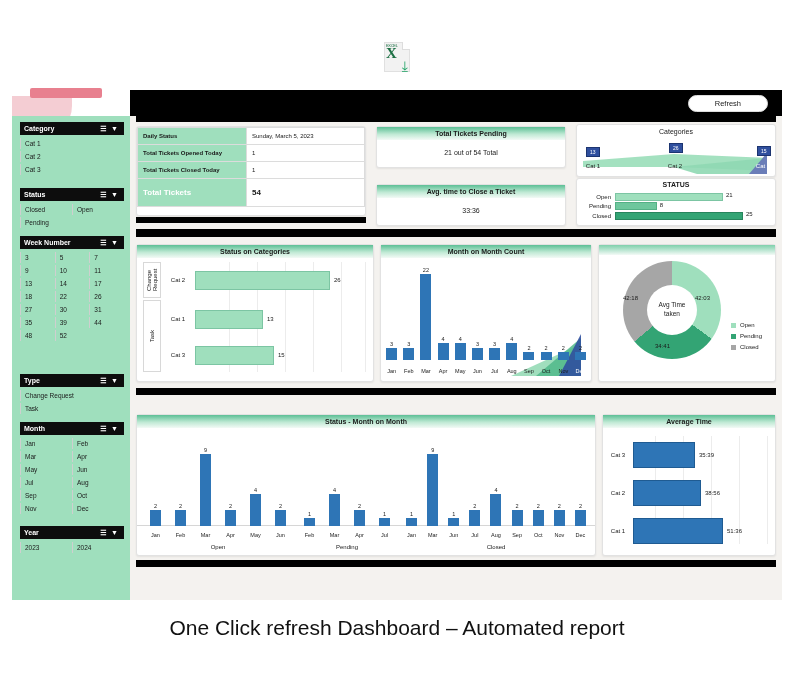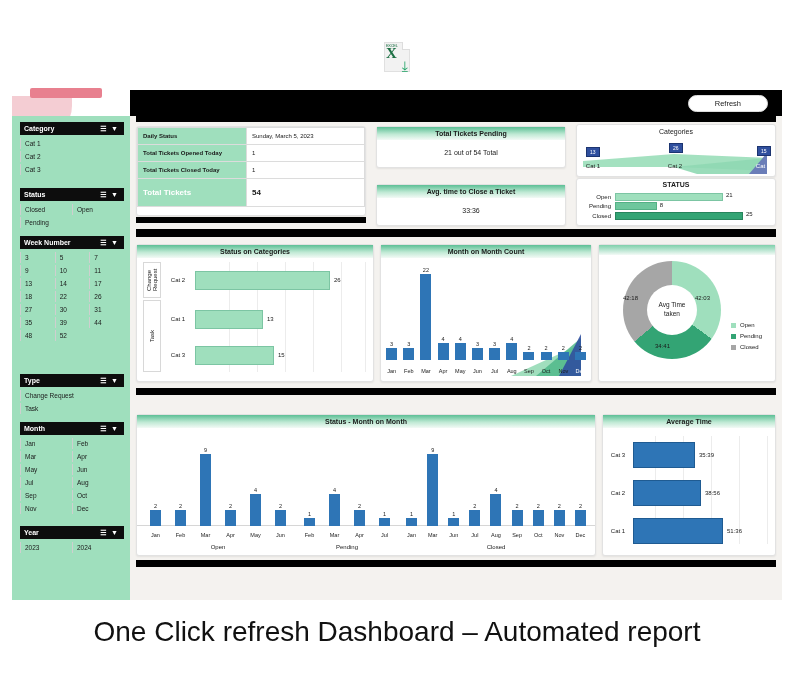--- a/index.html
+++ b/index.html
@@ -12,21 +12,21 @@
     display:flex; align-items:center; justify-content:center; gap:8px; }
   .xl-icon{ width:26px; height:30px; position:relative; flex:0 0 auto; }
   .xl-icon .sheet{ position:absolute; inset:0; background:#f2f2f2; border:1px solid #e0e0e0; }
   .xl-icon .fold{ position:absolute; right:0; top:0; width:8px; height:8px; background:#ffffff; border-left:1px solid #ddd; border-bottom:1px solid #ddd;}
   .xl-icon .x{ position:absolute; left:2px; top:3px; font-size:15px; font-weight:bold; color:#1d7044; font-family:"Liberation Serif", serif;}
   .xl-icon .tag{ position:absolute; left:2px; top:1px; font-size:4px; color:#1d7044; letter-spacing:-.3px;}
   .xl-icon .arrow{ position:absolute; right:2px; bottom:1px; color:#21a366; font-size:14px; line-height:10px;}
   .title-text{ font-size:26px; color:#111; letter-spacing:-0.2px; white-space:nowrap; }
   
   .footer-text{ position:absolute; left:0; top:616px; width:794px; text-align:center;
-    font-size:28px; color:#111; }
+    font-size:21px; color:#111; }
   
   .app{ position:absolute; left:12px; top:88px; width:770px; height:512px; background:#ffffff;
     overflow:hidden; }
   .deco-red{ position:absolute; left:18px; top:0px; width:72px; height:10px; background:#e8808f; border-radius:2px;}
   .deco-red2{ position:absolute; left:0px; top:8px; width:60px; height:40px; background:#f2c4cb; border-radius:0 0 30px 0; opacity:.85;}
   .tabrow{ position:absolute; left:0; top:0; width:118px; height:28px; background:#ffffff;
     display:flex; align-items:center; justify-content:center; }
   .tabrow .tab{ font-size:8.5px; color:#333; }
   .ribbon{ position:absolute; left:118px; top:2px; width:652px; height:26px; background:#000000;
     display:flex; align-items:center; justify-content:flex-end; padding-right:14px;}

